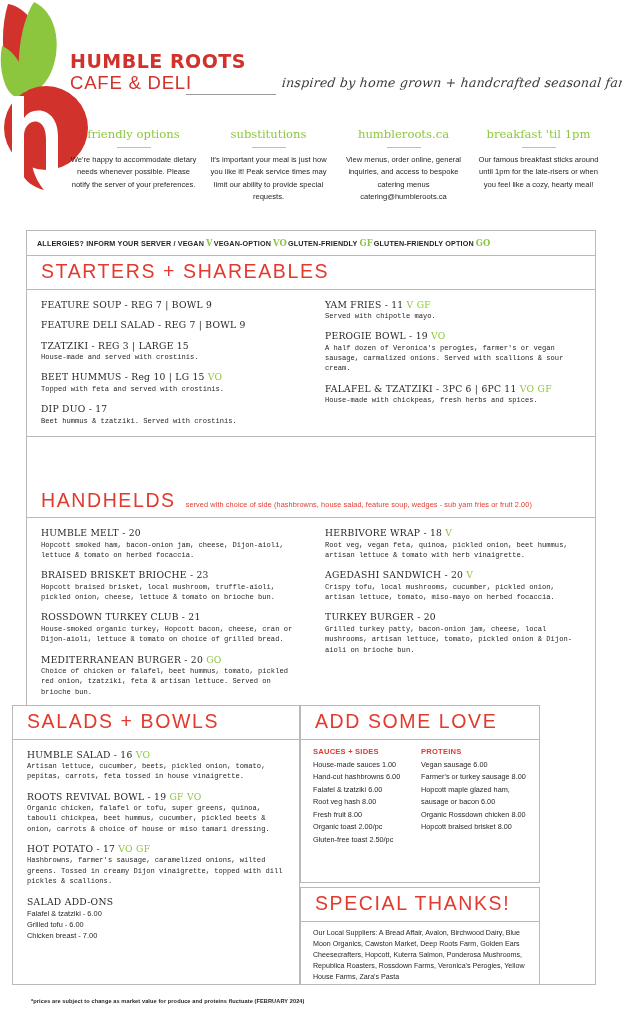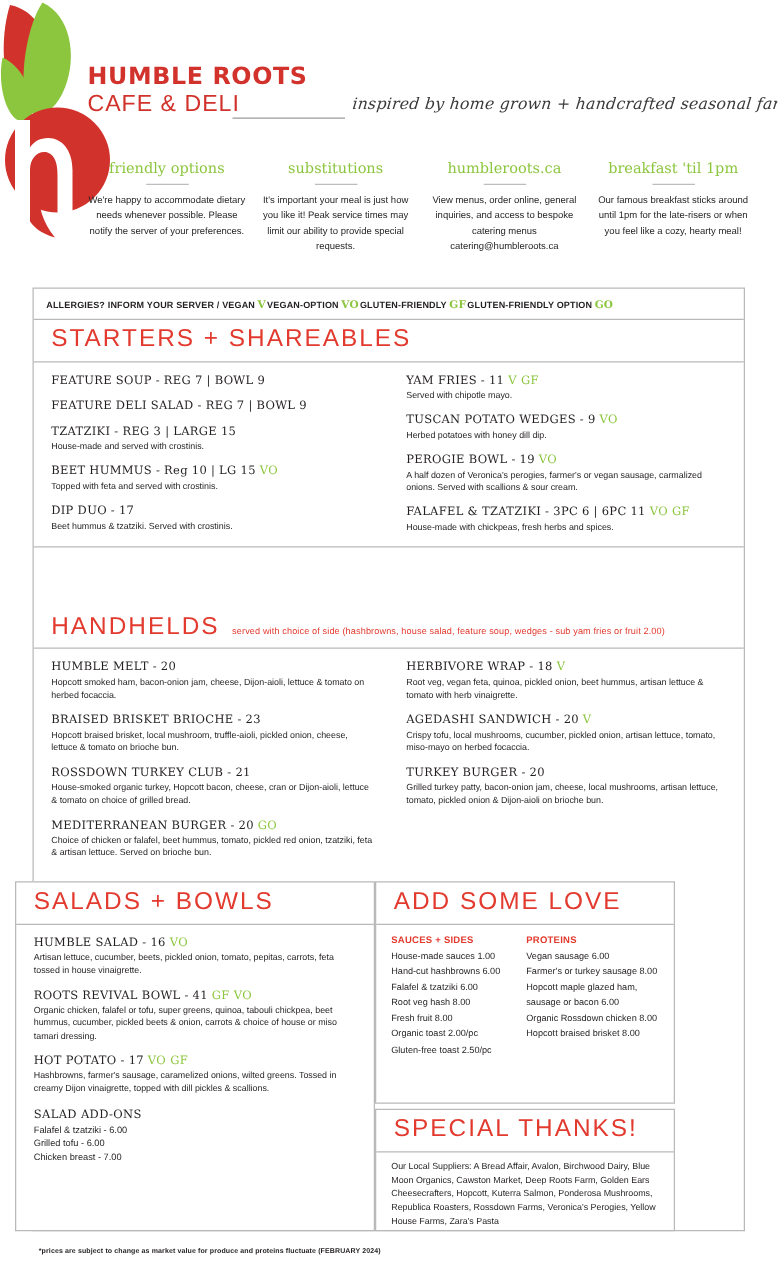--- a/index.html
+++ b/index.html
@@ -131,21 +131,21 @@
     color: #231f20;
     line-height: 1.25;
   }
   .tag {
     color: #8cc63e;
     font-family: "DejaVu Serif", serif;
     font-size: 9.2px;
     letter-spacing: 0.3px;
   }
   .item-desc {
-    font-family: Liberation Sans, sans-serif;
+    font-family: Liberation Mono, monospace;
     font-size: 7.1px;
     line-height: 1.45;
     color: #231f20;
     margin-top: 1px;
   }
 
   .section-block { border-bottom: 1px solid #b9b9b9; }
   .section-block.last { border-bottom: none; margin-top: 48px; }
 
   
@@ -294,24 +294,20 @@
             <div class="item-name"><span>DIP DUO -  17</span> <span class="tag"></span></div>
             <div class="item-desc">Beet hummus &amp; tzatziki. Served with crostinis.</div>
           </div>
         </div>
         <div class="col right">
           <div class="item">
             <div class="item-name"><span>YAM FRIES - 11</span> <span class="tag">V GF</span></div>
             <div class="item-desc">Served with chipotle mayo.</div>
           </div>
           <div class="item">
-            <div class="item-name"><span>TUSCAN POTATO WEDGES - 9</span> <span class="tag">VO</span></div>
-            <div class="item-desc">Herbed potatoes with honey dill dip.</div>
-          </div>
-          <div class="item">
             <div class="item-name"><span>PEROGIE BOWL - 19</span> <span class="tag">VO</span></div>
             <div class="item-desc">A half dozen of Veronica's perogies, farmer's or vegan sausage, carmalized onions. Served with scallions &amp; sour cream.</div>
           </div>
           <div class="item">
             <div class="item-name"><span>FALAFEL &amp; TZATZIKI - 3PC 6 | 6PC 11</span> <span class="tag">VO GF</span></div>
             <div class="item-desc">House-made with chickpeas, fresh herbs and spices.</div>
           </div>
         </div>
       </div>
     </div>
@@ -363,21 +359,21 @@
     <div class="box box-left">
       <div class="sec-head">
         <div class="sec-title">SALADS + BOWLS</div>
       </div>
       <div class="col" style="width:100%;">
         <div class="item">
           <div class="item-name"><span>HUMBLE SALAD - 16</span> <span class="tag">VO</span></div>
           <div class="item-desc">Artisan lettuce, cucumber, beets, pickled onion, tomato, pepitas, carrots, feta tossed in house vinaigrette.</div>
         </div>
         <div class="item">
-          <div class="item-name"><span>ROOTS REVIVAL BOWL - 41</span> <span class="tag">GF VO</span></div>
+          <div class="item-name"><span>ROOTS REVIVAL BOWL - 19</span> <span class="tag">GF VO</span></div>
           <div class="item-desc">Organic chicken, falafel or tofu, super greens, quinoa, tabouli chickpea, beet hummus, cucumber, pickled beets &amp; onion, carrots &amp; choice of house or miso tamari dressing.</div>
         </div>
         <div class="item">
           <div class="item-name"><span>HOT POTATO - 17</span> <span class="tag">VO GF</span></div>
           <div class="item-desc">Hashbrowns, farmer's sausage, caramelized onions, wilted greens. Tossed in creamy Dijon vinaigrette, topped with dill pickles &amp; scallions.</div>
         </div>
         <div class="item" style="margin-top:10px;">
           <div class="addons-title">SALAD ADD-ONS</div>
           <div class="addons-line">Falafel &amp; tzatziki - 6.00</div>
           <div class="addons-line">Grilled tofu - 6.00</div>

